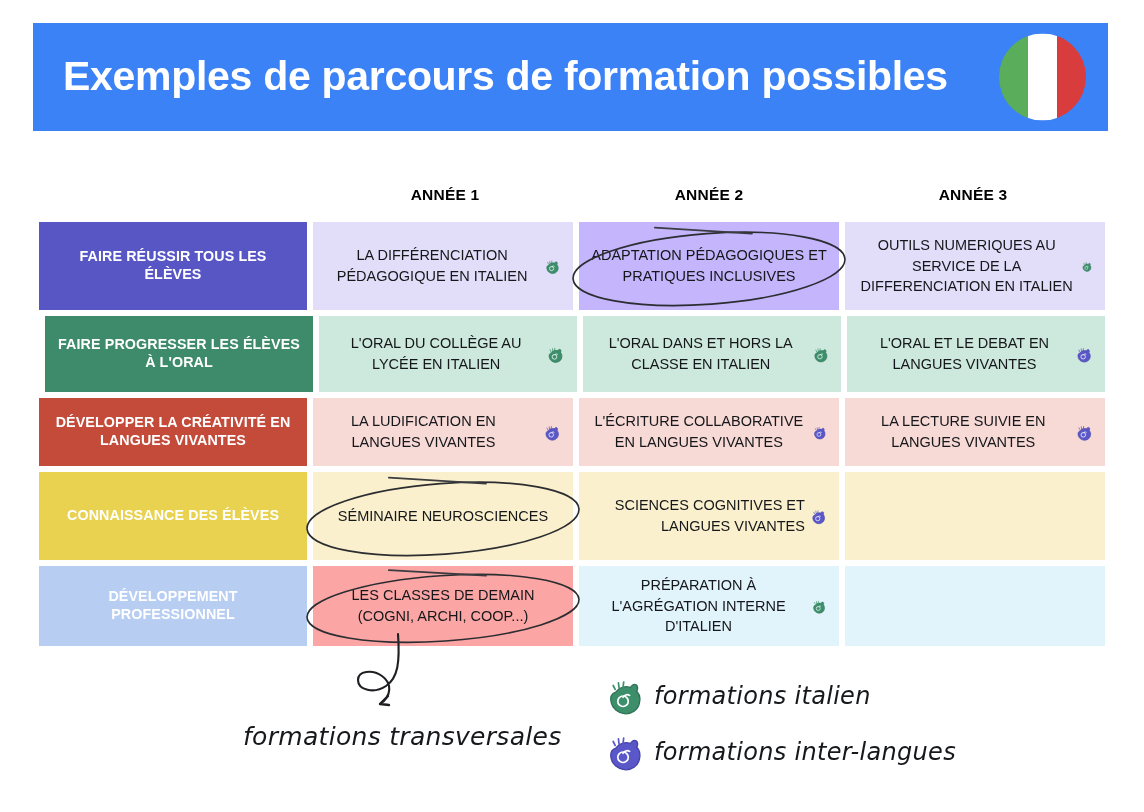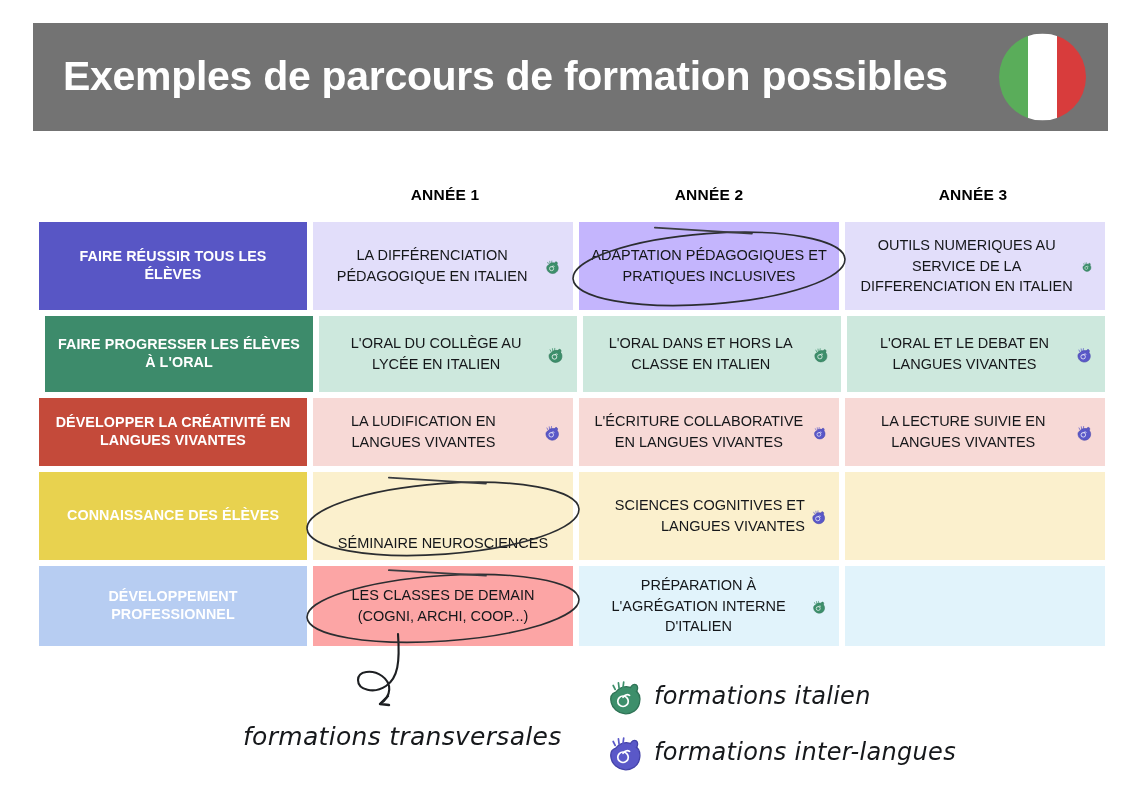--- a/index.html
+++ b/index.html
@@ -16,21 +16,21 @@
     overflow: hidden;
   }
 
   
   .banner {
     position: absolute;
     left: 33px;
     top: 23px;
     width: 1075px;
     height: 108px;
-    background: #737373;
+    background: #3b82f6;
     display: flex;
     align-items: center;
     box-sizing: border-box;
     padding-left: 30px;
   }
   .banner-title {
     color: #ffffff;
     font-size: 41px;
     font-weight: bold;
     letter-spacing: -0.3px;
@@ -329,21 +329,21 @@
                 <path d="M12 12 L15 18 M20 8 L21 16 M28 7 L27 15" stroke="#5a58c8" stroke-width="2.6" stroke-linecap="round"></path>
               </g>
             </svg>
           </span>
         </div>
       </div>
     </div>
     <div class="grid-row" style="height: 88px;">
       <div class="row-label" style="background: rgb(232, 210, 79);">CONNAISSANCE DES ÉLÈVES</div>
       <div class="cells">
-        <div class="cell" style="background: rgb(251, 240, 205); align-items: flex-end;">
+        <div class="cell" style="background: rgb(251, 240, 205);">
           <span class="cell-text">SÉMINAIRE NEUROSCIENCES</span>
           <span class="ellipse-overlay"><svg viewBox="0 0 300 110" preserveAspectRatio="none">
               <ellipse cx="150" cy="62" rx="146" ry="36" fill="none" stroke="#2b2d30" stroke-width="1.6" transform="rotate(-4 150 62)" vector-effect="non-scaling-stroke"></ellipse>
               <path d="M92 20 L196 26" fill="none" stroke="#3a3c40" stroke-width="1.8" stroke-linecap="round" vector-effect="non-scaling-stroke"></path>
             </svg></span>
         </div>
         <div class="cell" style="background: rgb(251, 240, 205); text-align: right;">
           <span class="cell-text">SCIENCES COGNITIVES ET LANGUES VIVANTES</span>
           <span class="hand">
             <svg viewBox="0 0 64 64">

